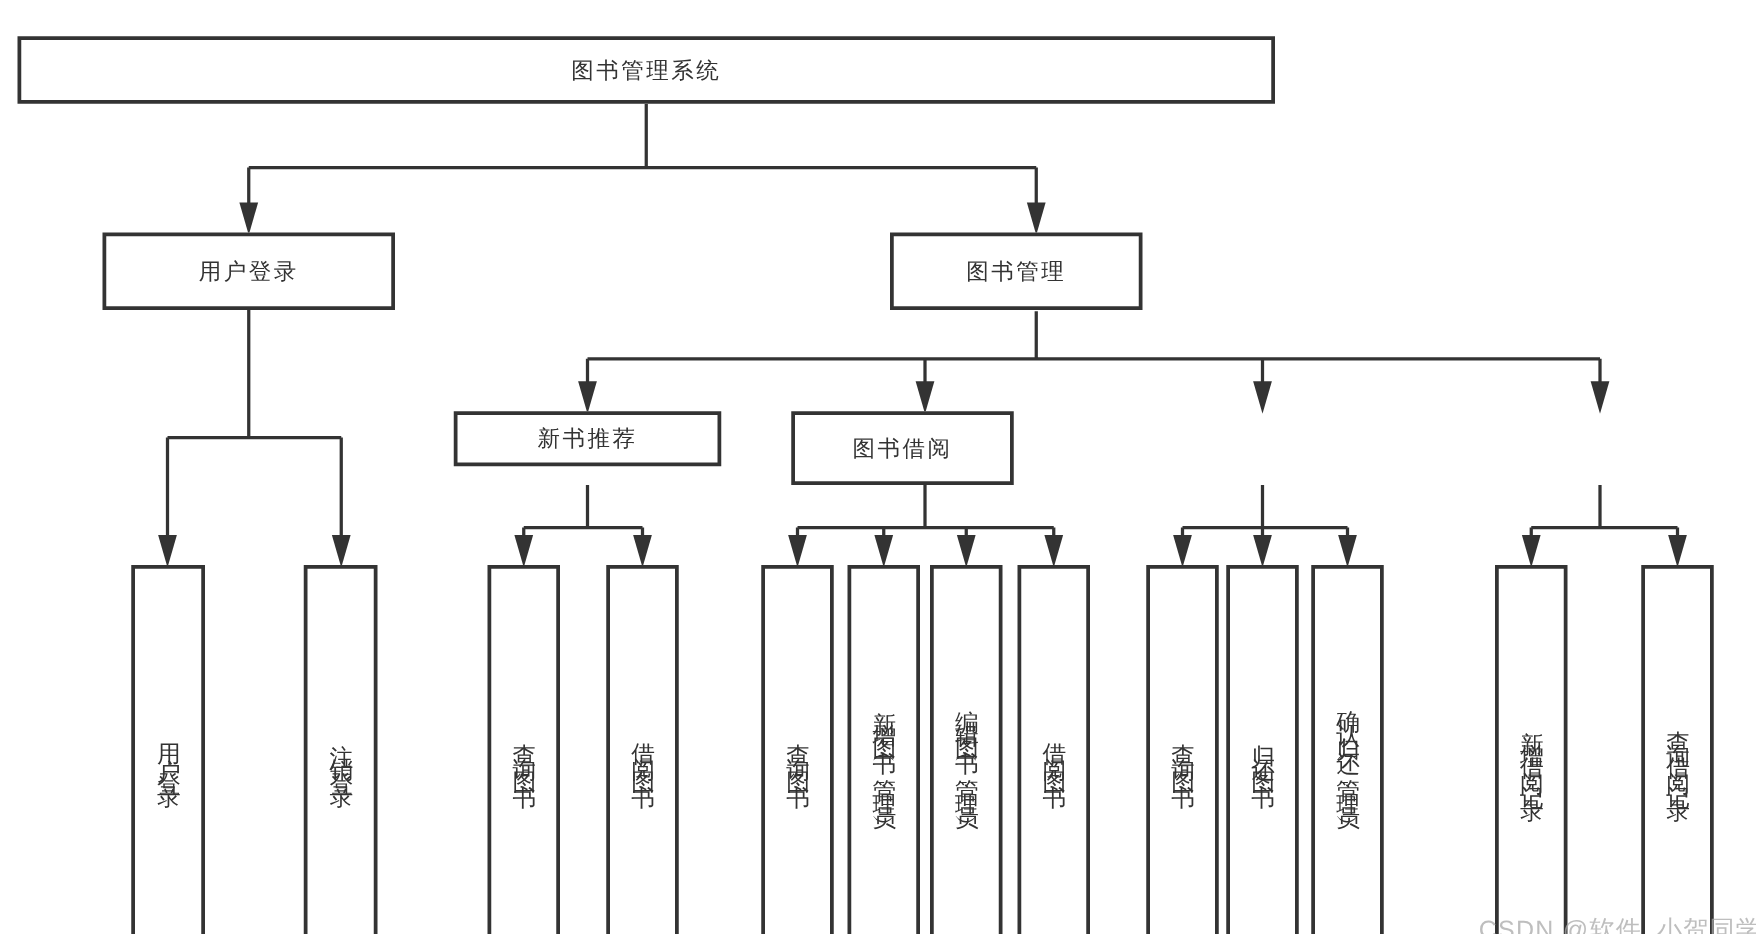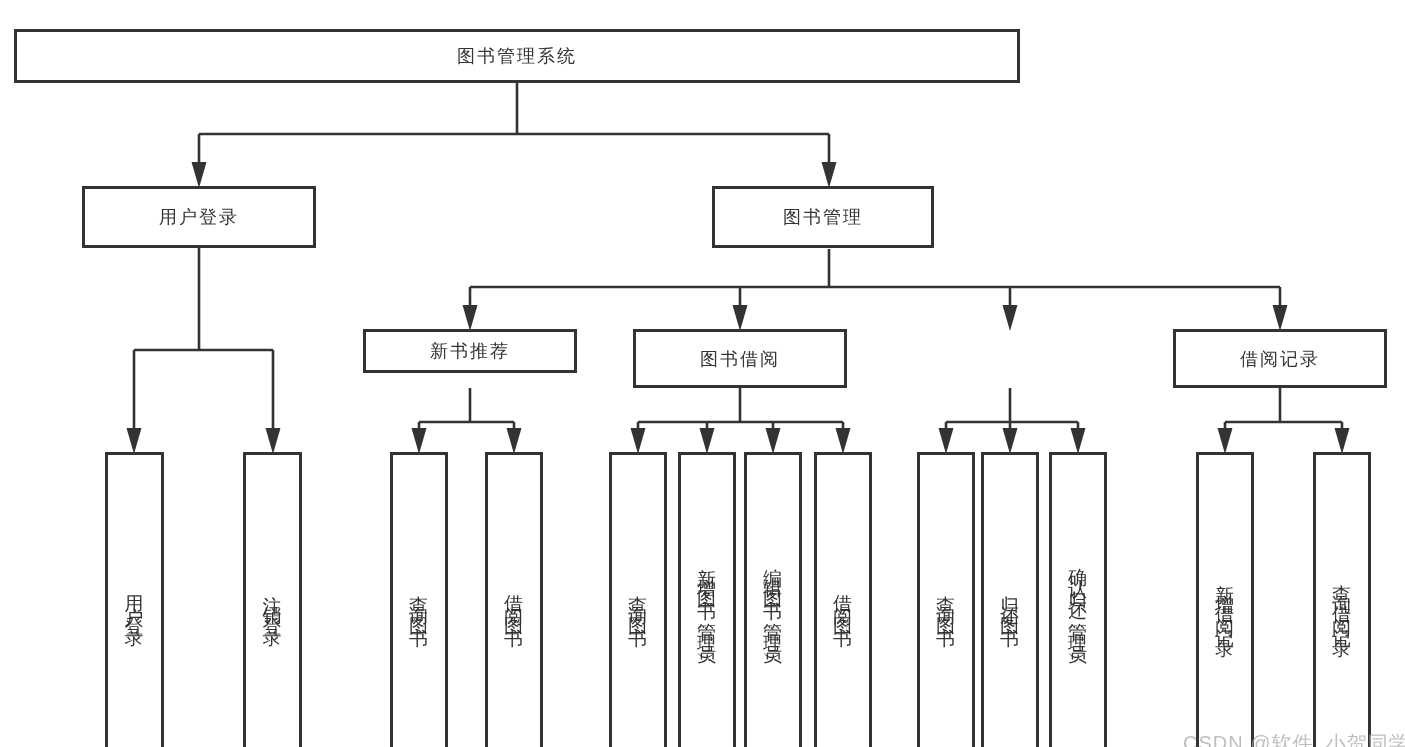--- a/index.html
+++ b/index.html
@@ -99,32 +99,29 @@
       </g>
   </svg>
 
   <div class="node" style="left:14px; top:14px; width:1006px; height:54px;">
     <span class="lbl">图书管理系统</span>
   </div>
 
   <div class="node" style="left:82px; top:171px; width:234px; height:62px;">
     <span class="lbl">用户登录</span>
   </div>
-  <div class="node" style="left:712px; top:171px; width:222px; height:62px;">
+  <div class="node" style="left:712px; top:171px; width:202px; height:62px;">
     <span class="lbl">图书管理</span>
   </div>
 
   <div class="node" style="left:363px; top:314px; width:214px; height:44px;">
     <span class="lbl">新书推荐</span>
   </div>
-  <div class="node" style="left:633px; top:314px; width:214px; height:59px;">
+  <div class="node" style="left:633px; top:314px; width:178px; height:59px;">
     <span class="lbl">图书借阅</span>
-  </div>
-  <div class="node" style="left:1173px; top:314px; width:214px; height:59px;">
-    <span class="lbl">借阅记录</span>
   </div>
 
   <div class="node v" style="left:105px; top:437px; width:59px; height:300px;">
     <span class="lbl">用户登录</span>
   </div>
   <div class="node v" style="left:243px; top:437px; width:59px; height:300px;">
     <span class="lbl">注销登录</span>
   </div>
 
   <div class="node v" style="left:390px; top:437px; width:58px; height:300px;">

